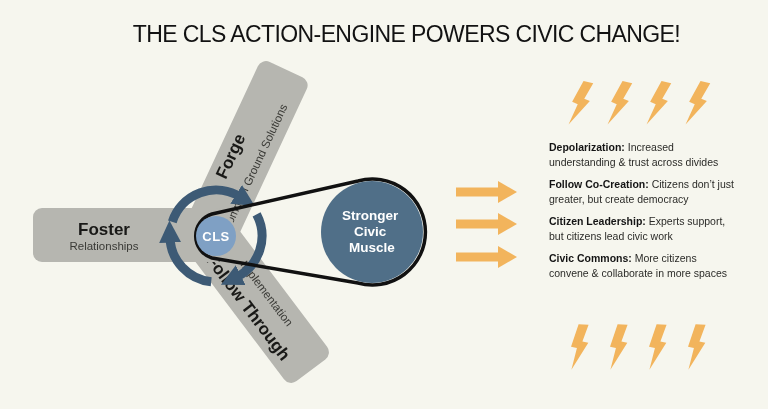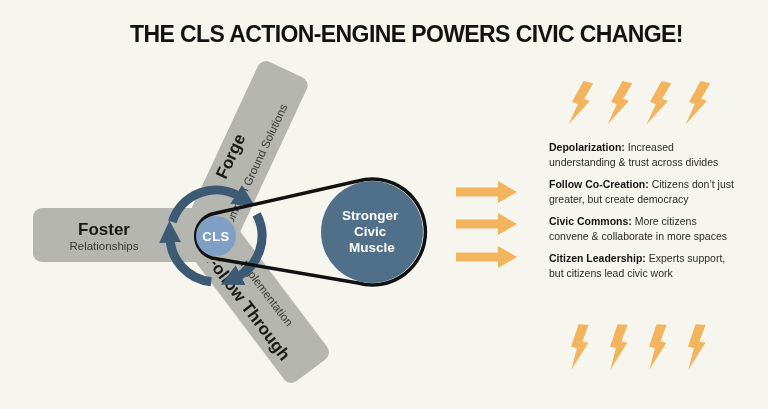--- a/index.html
+++ b/index.html
@@ -4,21 +4,21 @@
 <style>
   html,body{margin:0;padding:0;}
   .canvas{
     position:relative;width:768px;height:409px;overflow:hidden;
     background:#f6f6ee;
     font-family:"Liberation Sans", sans-serif;
   }
   .title{
     position:absolute;left:45px;right:0;top:21px;
     text-align:center;
-    font-weight:700;font-size:23px;letter-spacing:-0.6px;
+    font-weight:400;font-size:23px;letter-spacing:-0.6px;
     color:#121212;white-space:nowrap;
   }
   .diagram-svg{position:absolute;left:0;top:0;}
   .blade-title{font:700 17px "Liberation Sans",sans-serif;fill:#191917;}
   .blade-sub{font:400 11.5px "Liberation Sans",sans-serif;fill:#3a3a36;}
   .hub-label{font:700 13px "Liberation Sans",sans-serif;fill:#ffffff;letter-spacing:.5px;}
   .muscle-label{font:700 13.5px "Liberation Sans",sans-serif;fill:#ffffff;}
   .benefits{
     position:absolute;left:549px;top:140px;width:200px;
     display:flex;flex-direction:column;gap:8px;
@@ -114,19 +114,19 @@
         <use href="#bolt" transform="translate(693,347) rotate(4)"></use>
       </g>
     </g>
   </svg>
 
   <div class="benefits">
     <div class="benefit"><b>Depolarization:</b> <span>Increased
 understanding &amp; trust across divides</span></div>
     <div class="benefit"><b>Follow Co-Creation:</b> <span>Citizens don’t just
 greater, but create democracy</span></div>
+    <div class="benefit"><b>Citizen Leadership:</b> <span>Experts support,
+but citizens lead civic work</span></div>
     <div class="benefit"><b>Civic Commons:</b> <span>More citizens
 convene &amp; collaborate in more spaces</span></div>
-    <div class="benefit"><b>Citizen Leadership:</b> <span>Experts support,
-but citizens lead civic work</span></div>
   </div>
 
 </div>
 
 </body></html>

